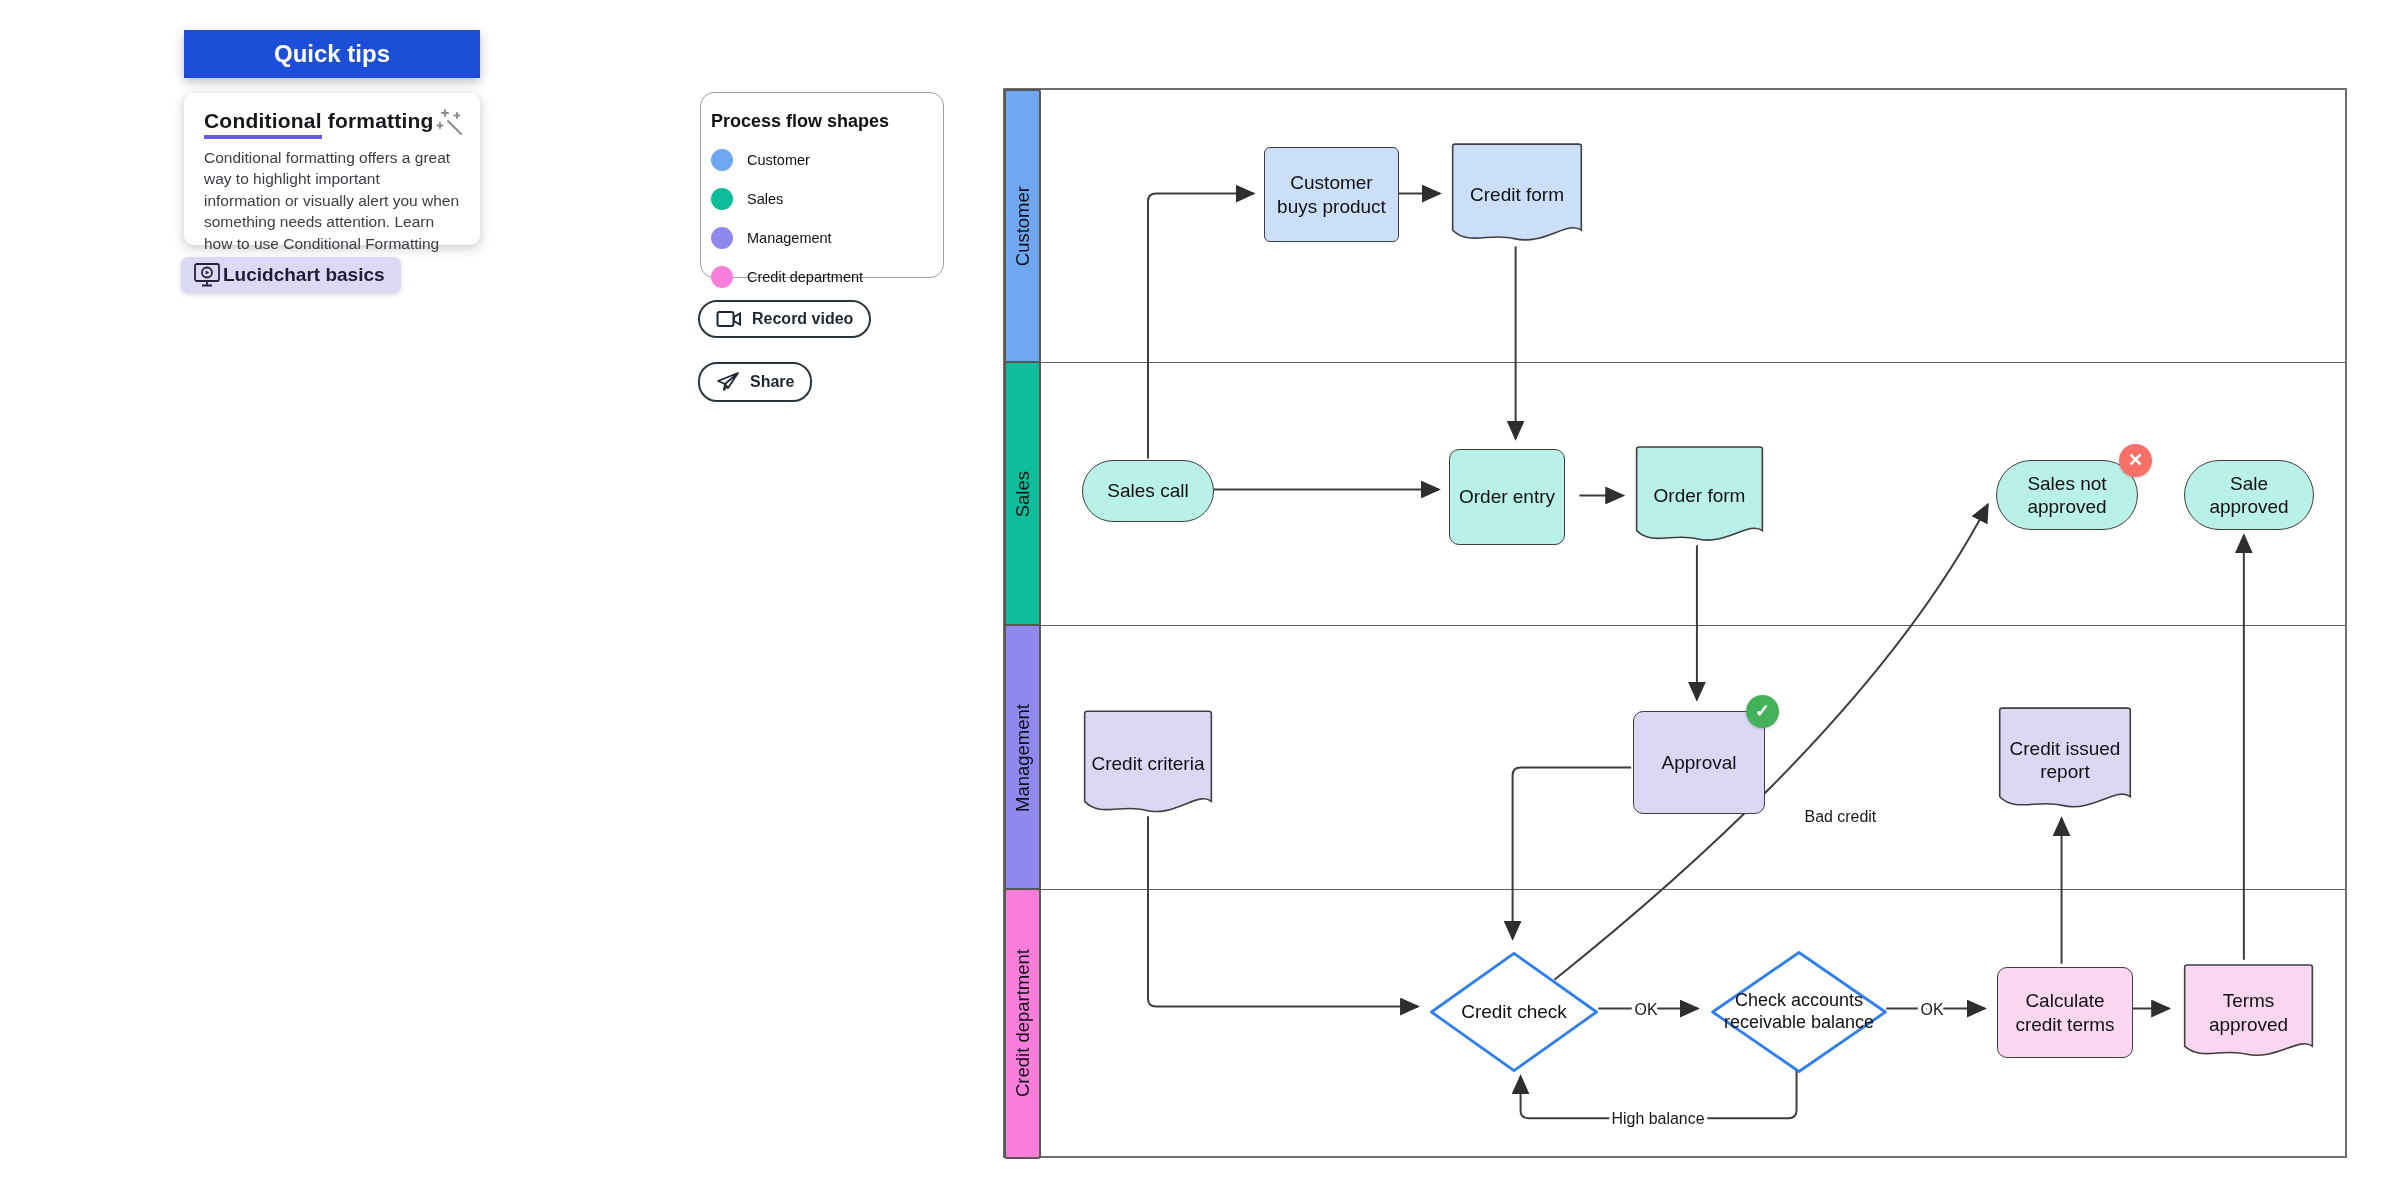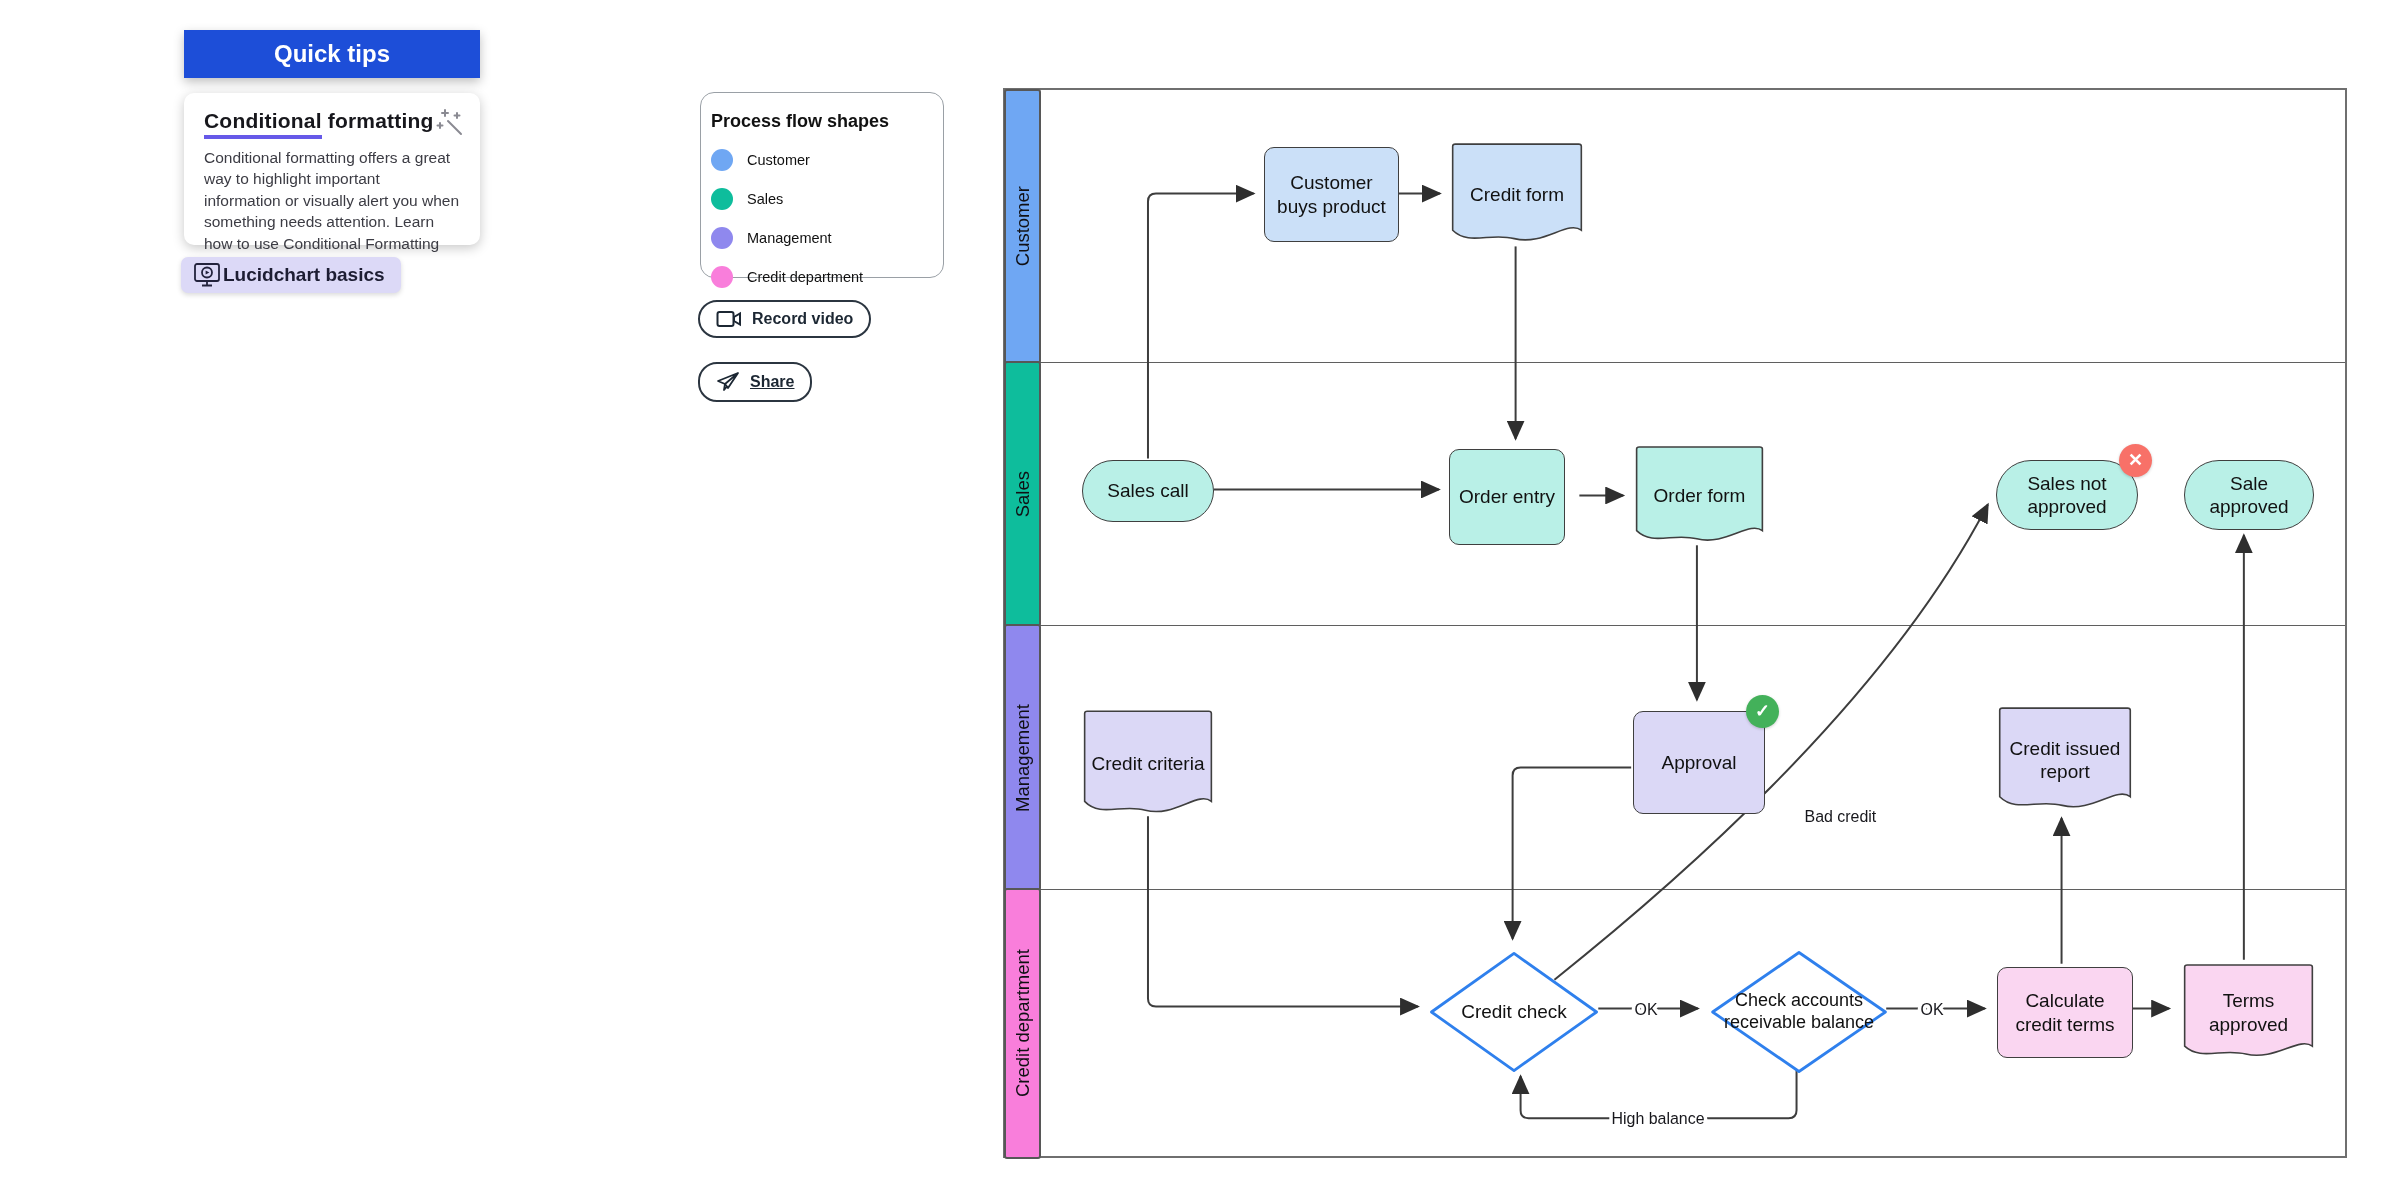--- a/index.html
+++ b/index.html
@@ -28,21 +28,21 @@
   .legend { position:absolute; left:700px; top:92px; width:244px; height:186px;
     background:#fff; border:1.5px solid #9aa0a6; border-radius:14px; padding:18px 16px 10px 10px; }
   .legend-title { font-size:18px; font-weight:bold; color:#111; }
   .legend-item { display:flex; align-items:center; gap:14px; margin-top:17px; }
   .legend-dot { width:22px; height:22px; border-radius:50%; flex:0 0 auto; }
   .legend-item .lbl { font-size:14.5px; color:#111; }
   .pill-btn { position:absolute; background:#fff; border:2px solid #2b3540; border-radius:19px;
     display:flex; align-items:center; gap:10px; padding:0 16px; cursor:pointer;
     font-size:16px; font-weight:bold; color:#1c2733; }
   .record-btn { left:698px; top:300px; height:38px; }
-  .share-btn  { left:698px; top:362px; height:40px;text-decoration:underline; }
+  .share-btn  { left:698px; top:362px; height:40px; }
 
   
   .diagram { position:absolute; left:1003px; top:88px; width:1344px; height:1070px;
     border:2px solid #6f6f6f; background:#fff; }
   .lane-divider { position:absolute; left:0; width:100%; height:0;
     border-top:1.6px solid #5f5f5f; }
   .lane-bar { position:absolute; left:-1px; width:37px; border:2px solid #575757;
     border-radius:3px; display:flex; align-items:center; justify-content:center; }
   .lane-bar .lbl { writing-mode:vertical-rl; transform:rotate(180deg);
     font-size:18.5px; font-weight:500; color:#101014; white-space:nowrap; }
@@ -54,21 +54,21 @@
 
   .node { position:absolute; display:flex; align-items:center; justify-content:center;
     text-align:center; font-size:19px; color:#111; line-height:1.22; }
   .node .lbl { position:relative; z-index:2; padding:0 6px; }
   .rect { border:1.6px solid #3f3f3f; border-radius:10px; }
   .stadium { border:1.6px solid #3f3f3f; border-radius:999px; }
   .doc svg, .diamond svg { position:absolute; inset:0; width:100%; height:100%; z-index:1; }
   .doc path { stroke:#3f3f3f; stroke-width:1.6; }
   .diamond polygon { fill:#ffffff; stroke:#2f80ed; stroke-width:2.8; stroke-linejoin:round; }
 
-  .fill-customer.rect, .fill-customer.stadium { background:#cbe0f8; }
+  .fill-customer.rect, .fill-customer.stadium { background:#cbe0f8;border-radius:6px; }
   .fill-sales.rect,    .fill-sales.stadium    { background:#b9f0e7; }
   .fill-mgmt.rect,     .fill-mgmt.stadium     { background:#dbd8f6; }
   .fill-credit.rect,   .fill-credit.stadium   { background:#fad6f1;justify-content:flex-end; }
   .doc.fill-customer path { fill:#cbe0f8; }
   .doc.fill-sales path    { fill:#b9f0e7; }
   .doc.fill-mgmt path     { fill:#dbd8f6; }
   .doc.fill-credit path   { fill:#fad6f1; }
 
   .badge { position:absolute; width:33px; height:33px; border-radius:50%;
     display:flex; align-items:center; justify-content:center; color:#fff;

